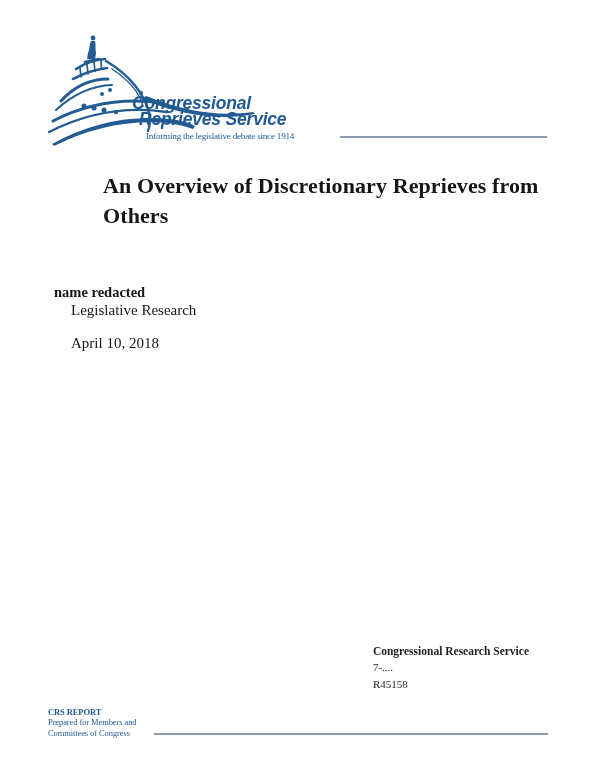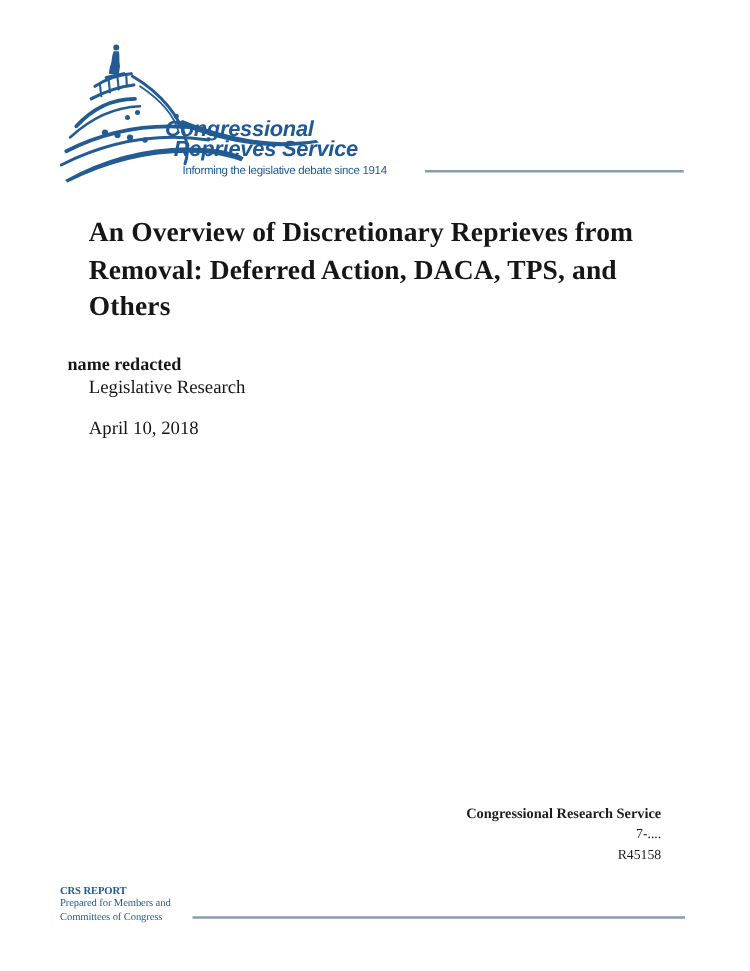--- a/index.html
+++ b/index.html
@@ -36,21 +36,21 @@
     line-height: 16px;
     letter-spacing: -0.2px;
     white-space: nowrap;
   }
   .wordmark .wm2 { padding-left: 7px; }
   .tagline {
     position: absolute;
     left: 146px;
     top: 131px;
     color: #1f5a94;
-    font-family: Liberation Sans, sans-serif;
+    font-family: Liberation Serif, serif;
     font-size: 9.2px;
     letter-spacing: -0.25px;
     white-space: nowrap;
   }
   .masthead-rule {
     position: absolute;
     left: 340px;
     top: 136px;
     width: 207px;
     height: 2px;
@@ -62,21 +62,21 @@
     position: absolute;
     left: 71px;
     top: 171px;
     margin: 0;
     color: #161616;
     font-size: 22px;
     line-height: 29.5px;
     font-weight: bold;
     letter-spacing: 0.1px;
   }
-  .title .tline { display: block; white-space: nowrap; }
+  .title .tline { display: block; white-space: nowrap; margin-left: 32px; }
   .author {
     position: absolute;
     left: 54px;
     top: 284px;
     font-size: 14.5px;
     font-weight: bold;
     color: #161616;
     white-space: nowrap;
   }
   .role {
@@ -95,21 +95,21 @@
     color: #161616;
     white-space: nowrap;
     font-family: Liberation Serif, serif;
   }
 
   
   .info-block {
     position: absolute;
     right: 71px;
     top: 643px;
-    text-align: right;
+    text-align: left;
     color: #1d1d1d;
     line-height: 16.4px;
   }
   .info-org { font-size: 11.5px; font-weight: bold; white-space: nowrap; }
   .info-line { font-size: 11px; white-space: nowrap; }
 
   
   .footer-block {
     position: absolute;
     left: 48px;
@@ -174,21 +174,20 @@
     <div class="wordmark">
       <div class="wm1">Congressional</div>
       <div class="wm2">Reprieves Service</div>
     </div>
     <div class="tagline">Informing the legislative debate since 1914</div>
     <div class="masthead-rule"></div>
   </header>
 
   <h1 class="title">
     <span class="tline">An Overview of Discretionary Reprieves from</span>
-    <span class="tline">Removal: Deferred Action, DACA, TPS, and</span>
     <span class="tline">Others</span>
   </h1>
 
   <div class="author">name redacted</div>
   <div class="role">Legislative Research</div>
   <div class="date">April 10, 2018</div>
 
   <aside class="info-block">
     <div class="info-org">Congressional Research Service</div>
     <div class="info-line">7-....</div>

